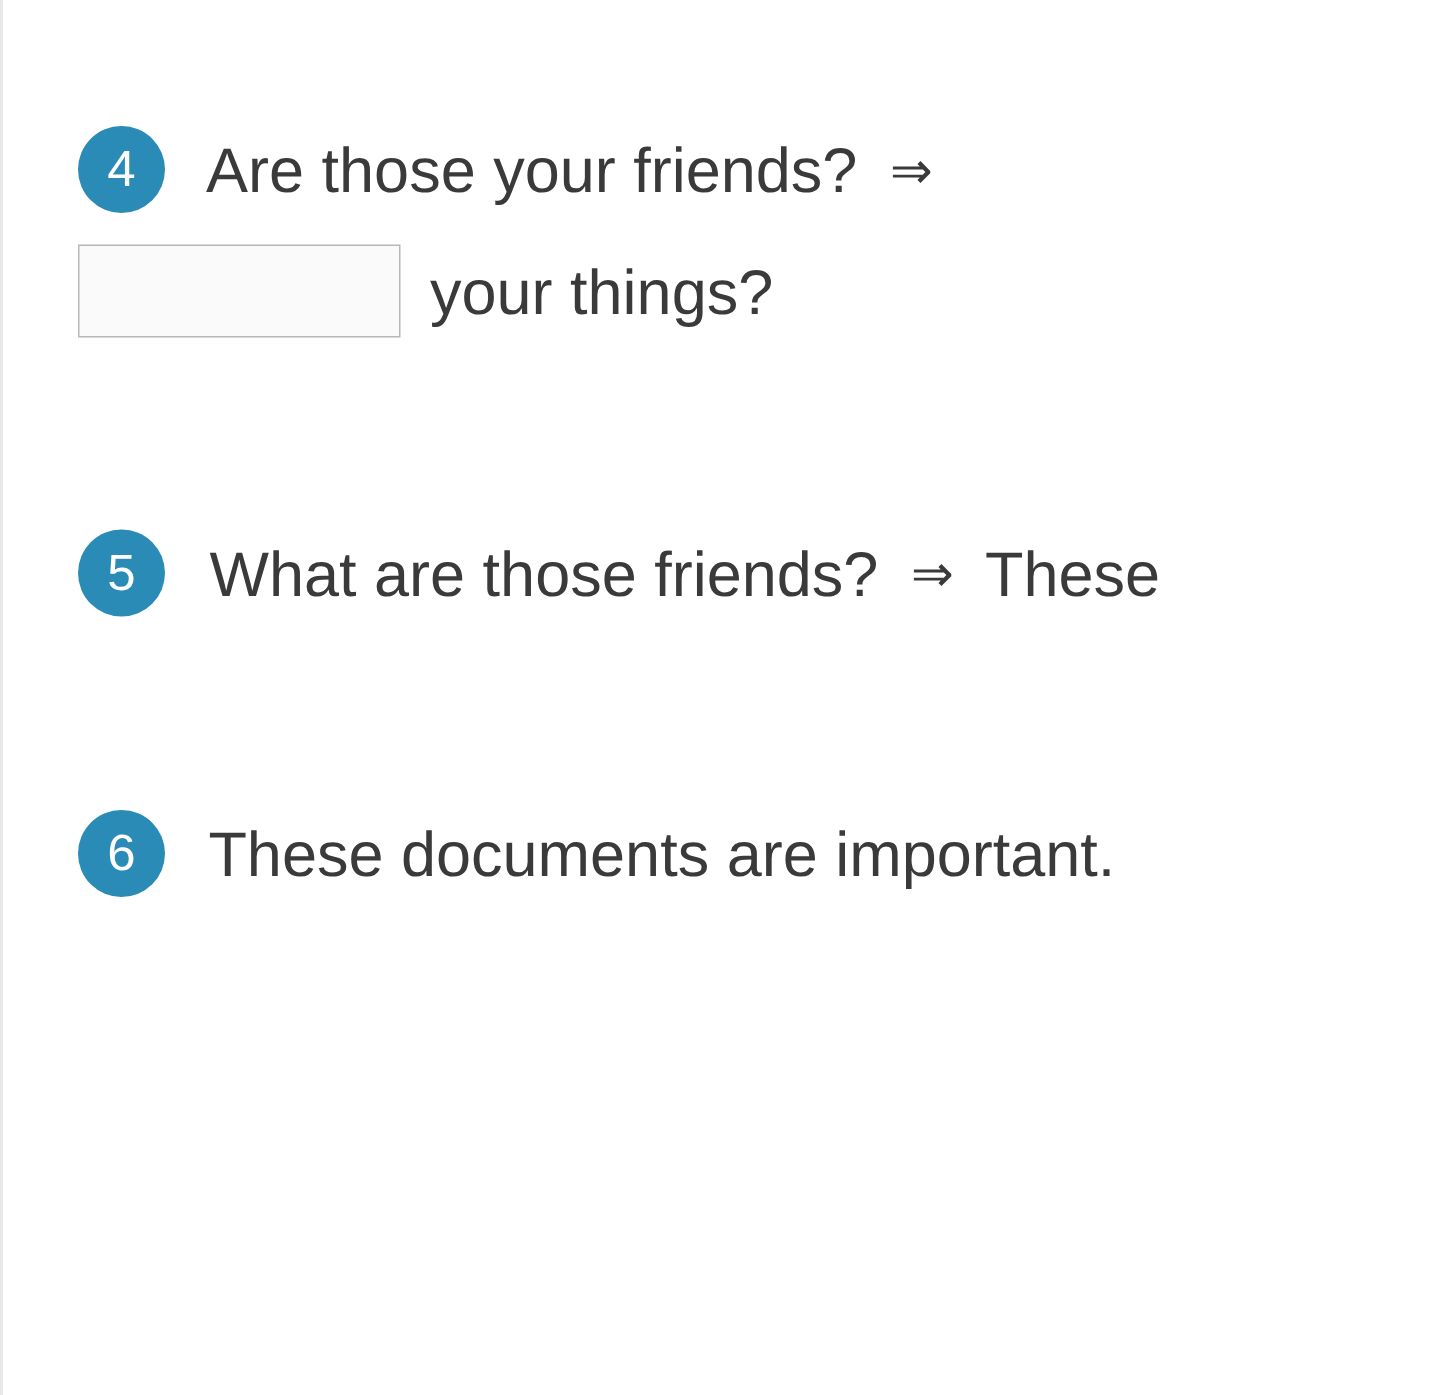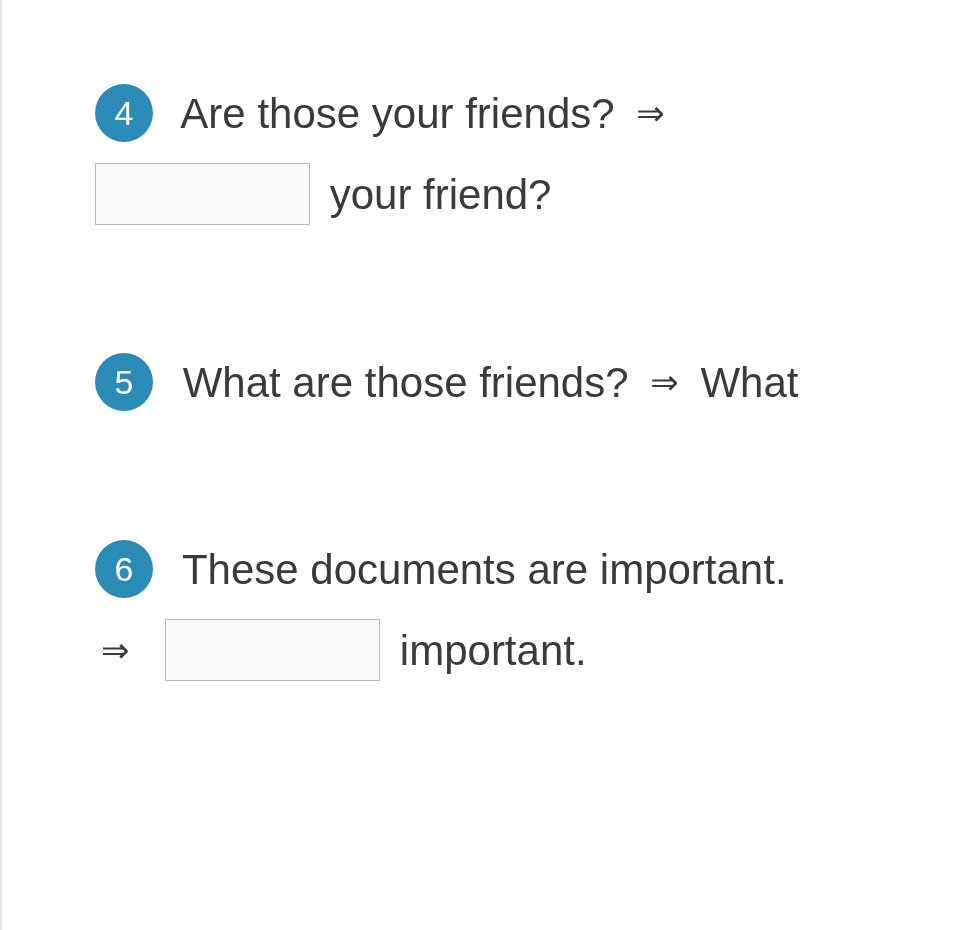--- a/index.html
+++ b/index.html
@@ -10,21 +10,20 @@
       font-family: "Helvetica Neue", Helvetica, Arial, sans-serif;
       font-weight: 300;
       color: #3a3a3a;
       padding: 80px 50px 40px 50px;
       border-left: 2px solid #e8e8e8;
     }
     .question {
       margin-bottom: 120px;
       font-size: 42px;
       line-height: 1.6;
-      margin-left: 43px;
     }
     .badge {
       display: inline-flex;
       align-items: center;
       justify-content: center;
       width: 58px;
       height: 58px;
       border-radius: 50%;
       background: #2a8bb7;
       color: #ffffff;
@@ -62,32 +61,27 @@
   </style>
 </head>
 <body>
 
 <div class="question">
   <span class="badge">4</span>
   <span>Are those your friends?</span>
   <span class="arrow">⇒</span>
   <div class="line2">
     <input type="text" class="blank" style="">
-    <span>your friend?</span>
+    <span>your things?</span>
   </div>
 </div>
 
 <div class="question">
   <span class="badge">5</span>
   <span>What are those friends?</span>
   <span class="arrow">⇒</span>
-  <span>What</span>
+  <span>These</span>
 </div>
 
 <div class="question">
   <span class="badge">6</span>
   <span>These documents are important.</span>
-  <div class="line2">
-    <span class="arrow" style="margin-left:6px;margin-right:24px;">⇒</span>
-    <input type="text" class="blank" style="">
-    <span>important.</span>
-  </div>
 </div>
 
 </body></html>

